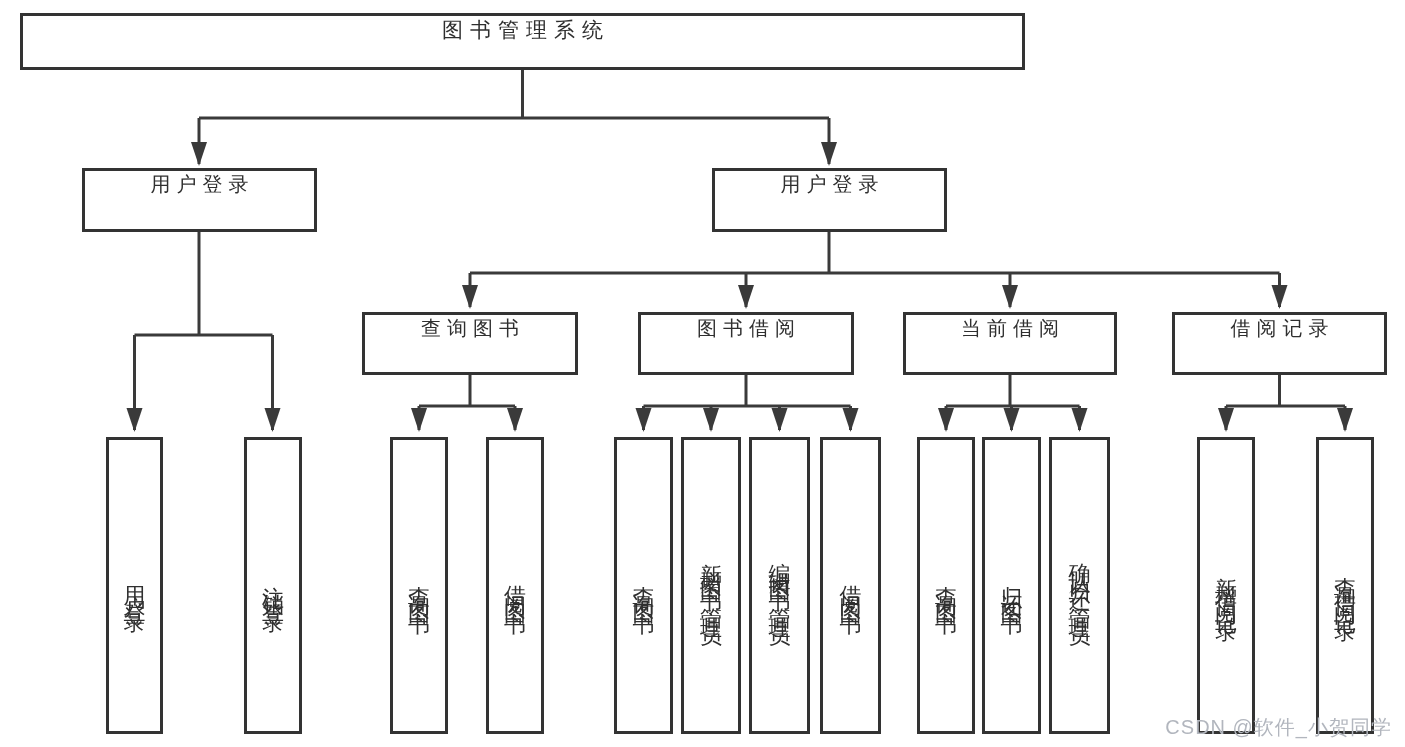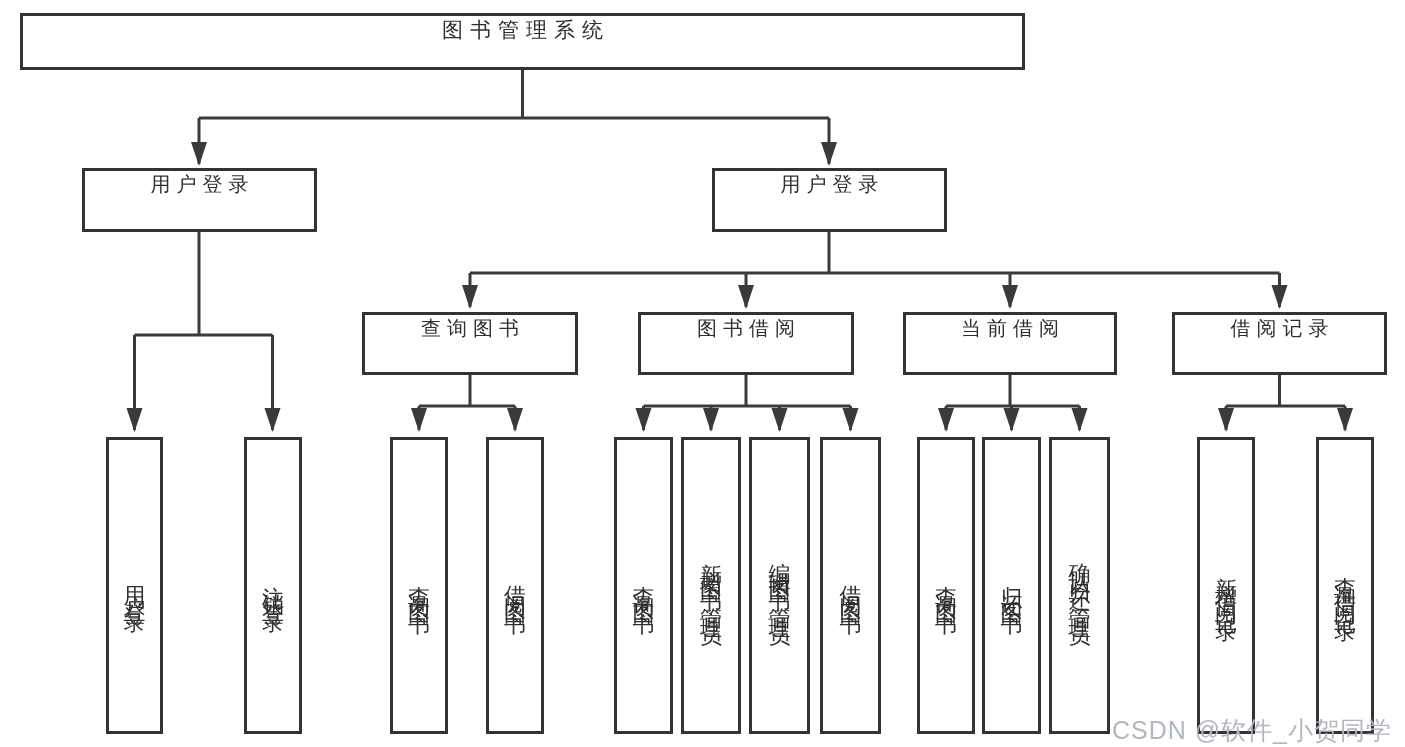--- a/index.html
+++ b/index.html
@@ -54,21 +54,21 @@
     text-orientation: mixed;
     font-size: 22px;
     line-height: 1;
     letter-spacing: 9px;
     white-space: nowrap;
   }
   #watermark {
     position: absolute;
     top: 714px;
     right: 13px;
-    font-size: 25px;
+    font-size: 20px;
     color: #b2b6be;
     letter-spacing: 1px;
     white-space: nowrap;
     z-index: 2;
   }
 </style>
 </head>
 <body>
 
 <div id="canvas">

